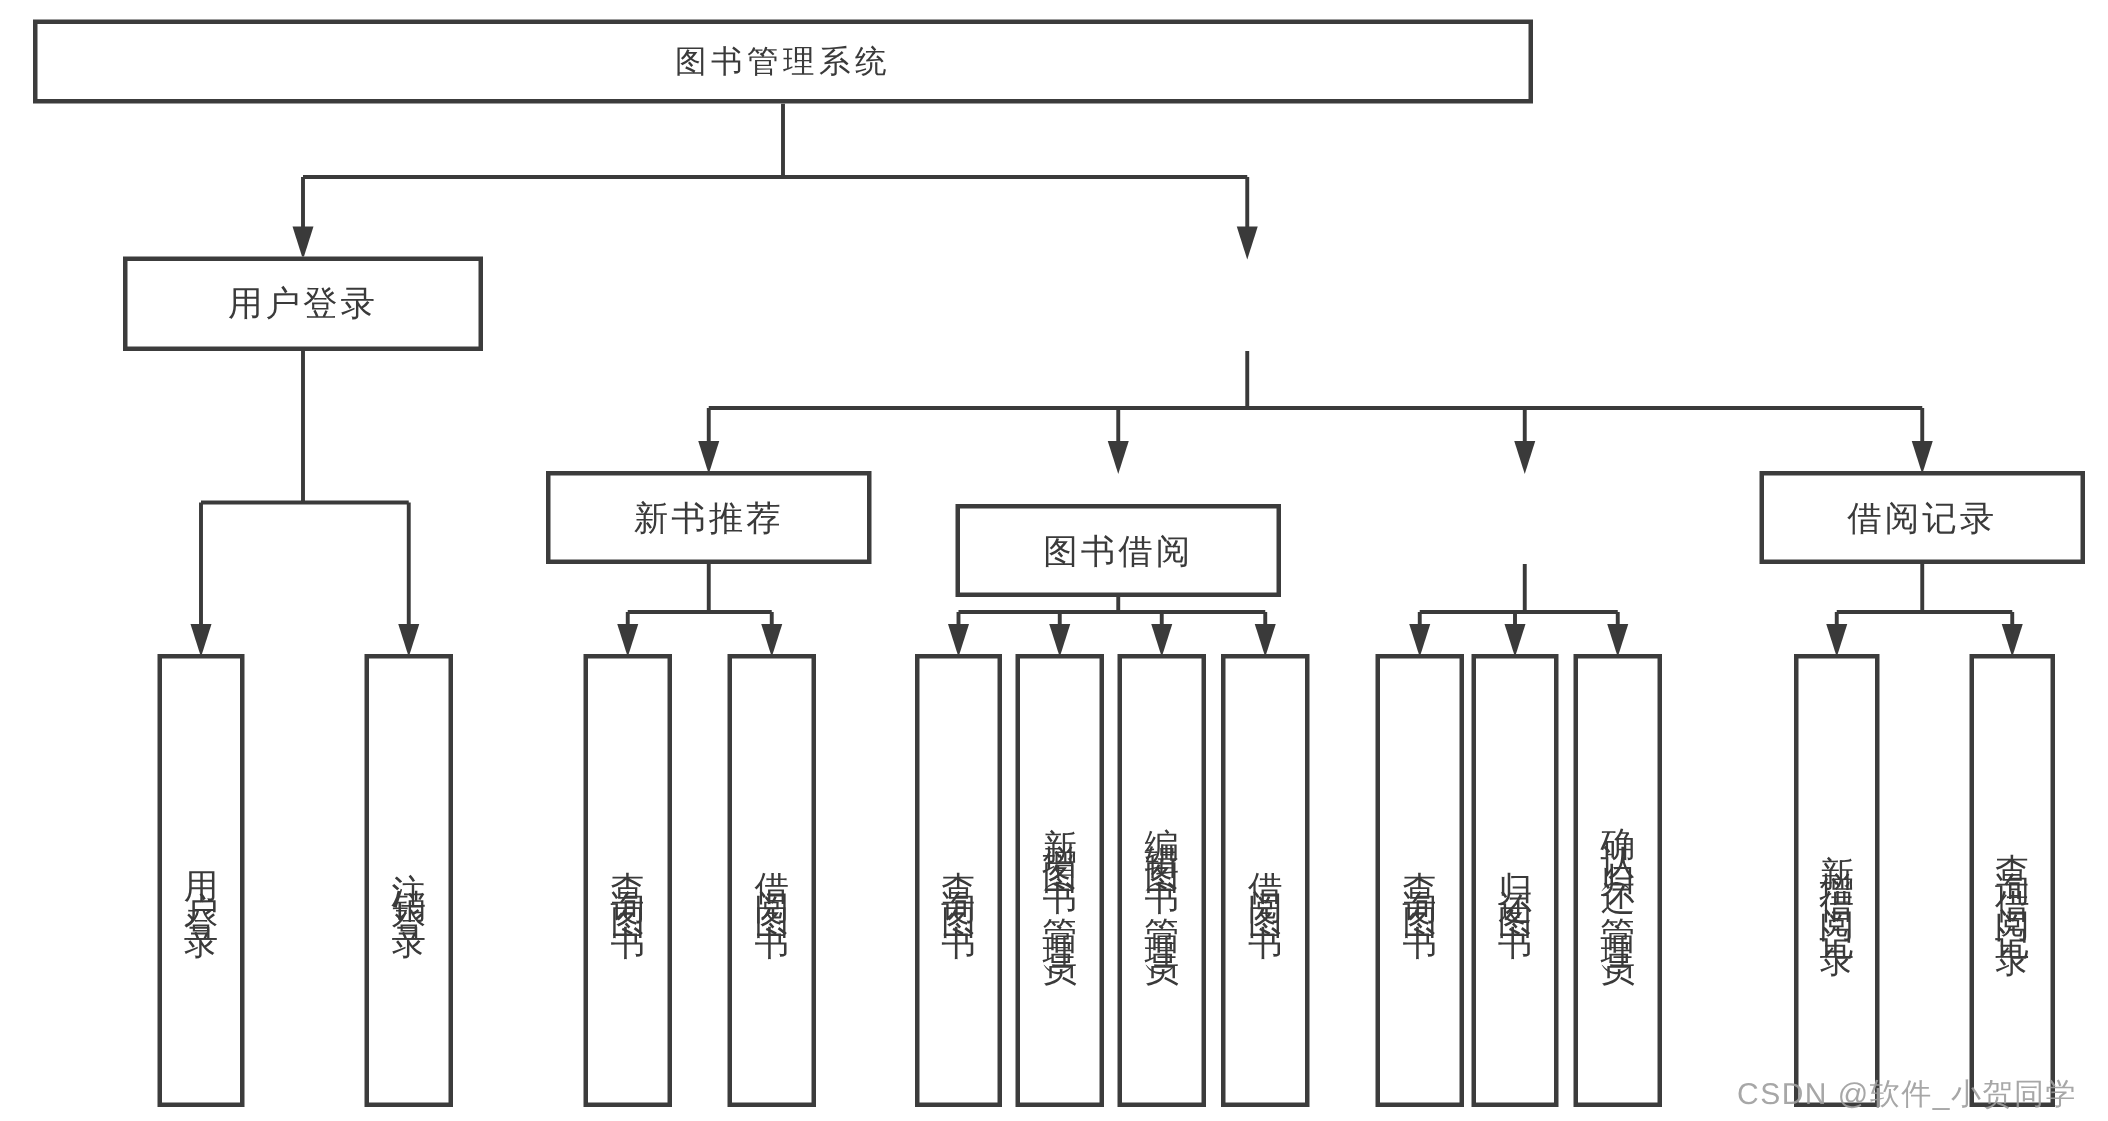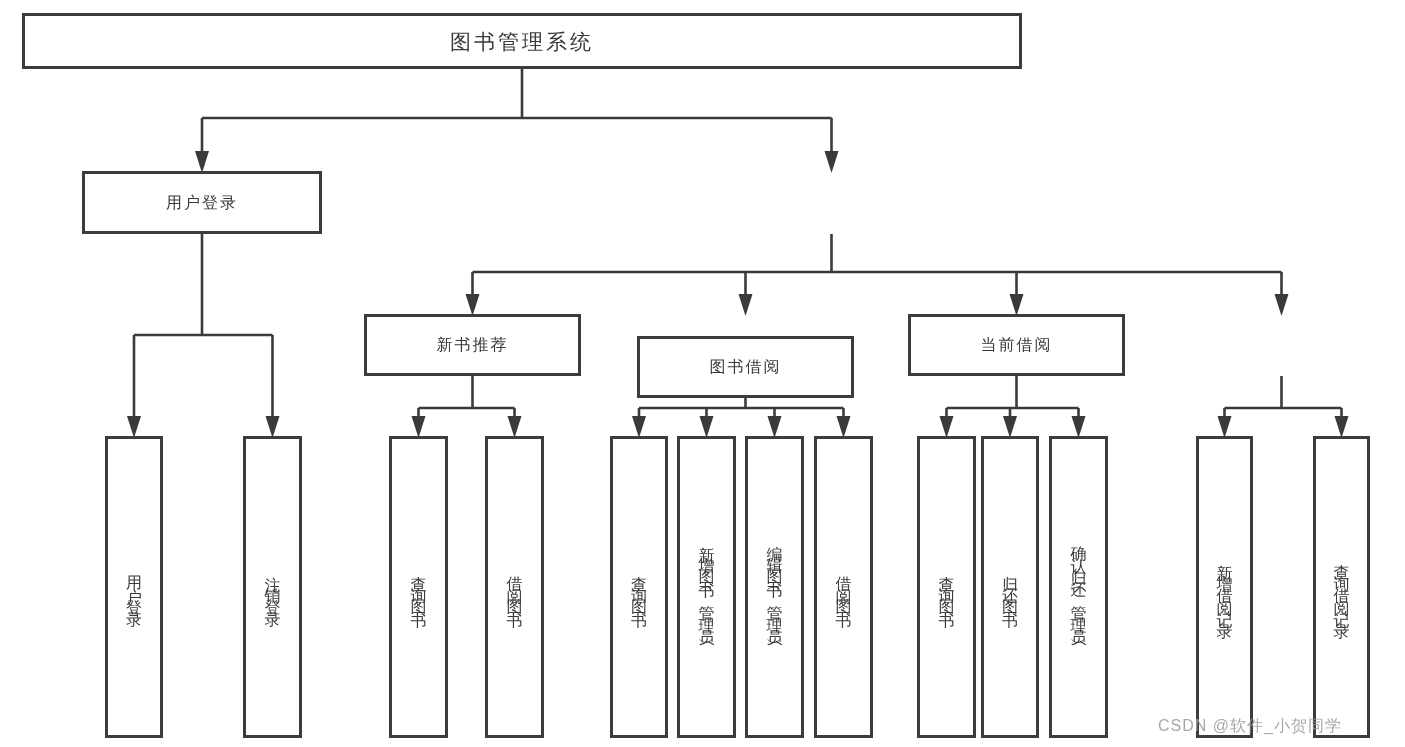--- a/index.html
+++ b/index.html
@@ -25,21 +25,21 @@
     pointer-events: none;
   }
   .box {
     position: absolute;
     box-sizing: border-box;
     background: #ffffff;
     border: 3px solid #3c3c3c;
     display: flex;
     align-items: center;
     justify-content: center;
-    font-size: 16px;
+    font-size: 23px;
     color: #3a3a3a;
     letter-spacing: 2px;
     line-height: 1;
     white-space: nowrap;
     z-index: 2;
   }
   .box.root-box {
     font-size: 21px;
     letter-spacing: 3px;
   }
@@ -47,21 +47,21 @@
     writing-mode: vertical-rl;
     text-orientation: mixed;
     letter-spacing: 12px;
     white-space: normal;
     padding: 6px 0;
   }
   .watermark {
     position: absolute;
     left: 1158px;
     top: 716px;
-    font-size: 16px;
+    font-size: 20px;
     color: #9e9e9e;
     letter-spacing: 1px;
     white-space: nowrap;
     opacity: 0.9;
     z-index: 5;
   }
 </style>
 </head>
 <body>
 
@@ -109,21 +109,21 @@
       <polygon points="1334.5,416 1348.5,416 1341.5,438"></polygon>
     </g>
   </svg>
 
   <div class="box root-box" style="left:22px; top:13px; width:1000px; height:56px;">图书管理系统</div>
 
   <div class="box" style="left:82px; top:171px; width:240px; height:63px;">用户登录</div>
 
   <div class="box" style="left:364px; top:314px; width:217px; height:62px;">新书推荐</div>
   <div class="box" style="left:637px; top:314px; width:217px; height:62px;margin-top:22px;">图书借阅</div>
-  <div class="box" style="left:908px; top:314px; width:217px; height:62px;">当前借阅</div>
+  <div class="box" style="left:1173px; top:314px; width:217px; height:62px;">借阅记录</div>
 
   <div class="box leaf" style="left:105px; top:436px; width:58px; height:302px;">用户登录</div>
   <div class="box leaf" style="left:243px; top:436px; width:59px; height:302px;">注销登录</div>
 
   <div class="box leaf" style="left:389px; top:436px; width:59px; height:302px;">查询图书</div>
   <div class="box leaf" style="left:485px; top:436px; width:59px; height:302px;">借阅图书</div>
 
   <div class="box leaf" style="left:610px; top:436px; width:58px; height:302px;">查询图书</div>
   <div class="box leaf" style="left:677px; top:436px; width:59px; height:302px;">新增图书（管理员）</div>
   <div class="box leaf" style="left:745px; top:436px; width:59px; height:302px;">编辑图书（管理员）</div>

